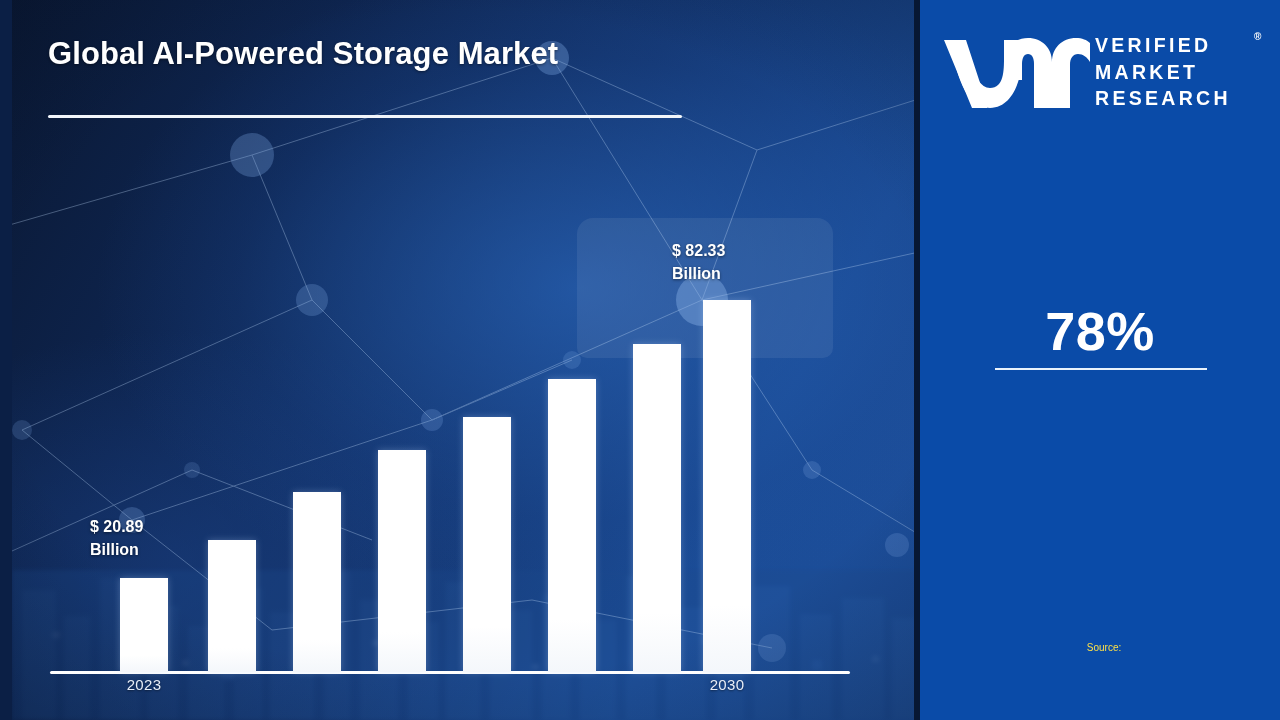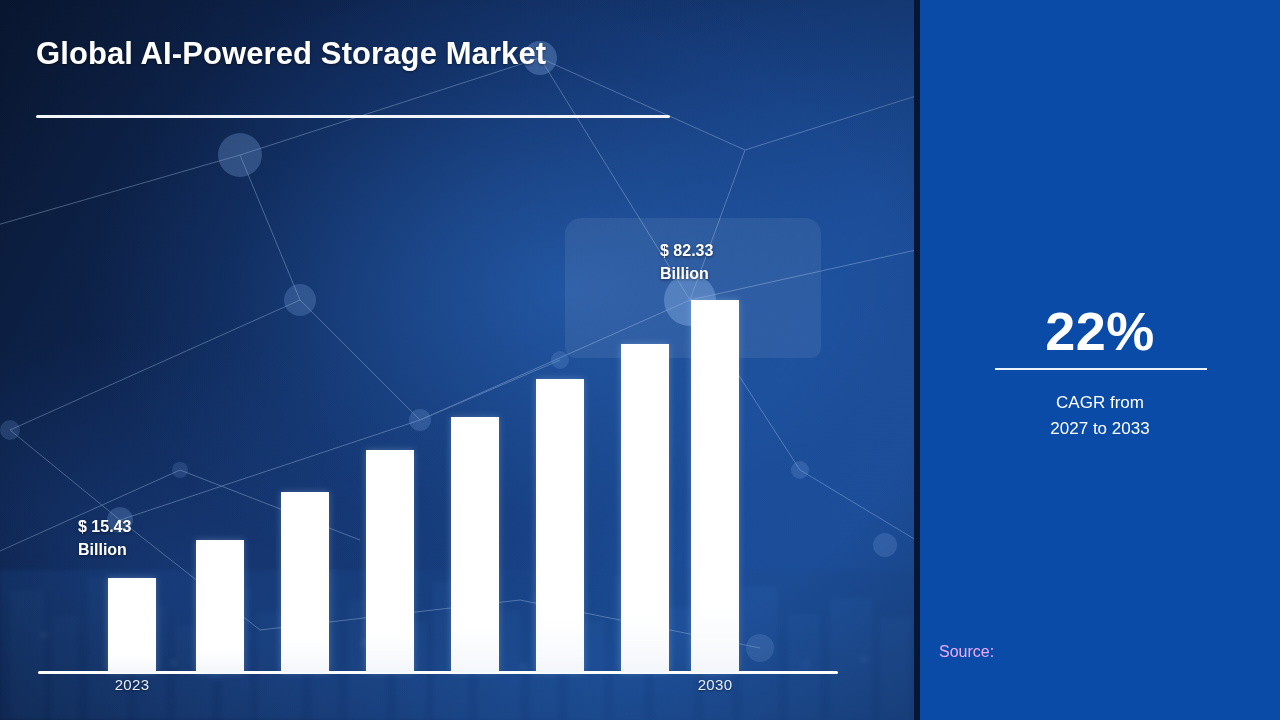--- a/index.html
+++ b/index.html
@@ -7,21 +7,21 @@
   html,body { width:1280px; height:720px; overflow:hidden; }
   body {
     font-family:"Liberation Sans", sans-serif;
     background:#0b1f45;
     position:relative;
   }
   .poster { position:relative; width:1280px; height:720px; overflow:hidden; }
 
   
   .left-panel {
-    position:absolute; left:0; top:0; width:916px; height:720px;
+    position:absolute; left:12px; top:0; width:916px; height:720px;
     background:
       radial-gradient(ellipse 620px 420px at 62% 40%, rgba(42,104,190,0.62) 0%, rgba(30,80,160,0.18) 55%, rgba(0,0,0,0) 78%),
       radial-gradient(ellipse 520px 330px at 18% 78%, rgba(26,64,132,0.50) 0%, rgba(0,0,0,0) 70%),
       linear-gradient(118deg, #0a1833 0%, #0e2550 26%, #143670 52%, #1b4c96 76%, #1d4f9c 100%);
     overflow:hidden;
   }
   
   .skyline { position:absolute; left:0; bottom:0; width:916px; height:300px; opacity:0.30; filter:blur(2.2px); }
   .net-svg { position:absolute; left:0; top:0; width:916px; height:720px; }
   .vignette {
@@ -97,21 +97,21 @@
     position:absolute; left:75px; top:368px; width:212px; height:2px;
     background:#e9f2fb;
   }
   .cagr-caption {
     position:absolute; left:0; top:390px; width:360px; text-align:center;
     color:#ffffff; font-size:17px; line-height:1.55; font-weight:normal;
   }
 
   .source-block {
     position:absolute; left:19px; top:640px; width:330px;
-    color:#f0abfc; font-size:16px; line-height:1.55;
+    color:#fde047; font-size:10px; line-height:1.55;text-align:center;
   }
 </style>
 </head>
 <body>
 
 <div class="poster">
 
   <div class="left-panel">
 
     <svg class="skyline" viewBox="0 0 916 300" preserveAspectRatio="none">
@@ -199,44 +199,57 @@
           <div class="bar" style="left: 196px; height: 132px;"></div>
           <div class="bar" style="left: 281px; height: 180px;"></div>
           <div class="bar" style="left: 366px; height: 222px;"></div>
           <div class="bar" style="left: 451px; height: 255px;"></div>
           <div class="bar" style="left: 536px; height: 293px;"></div>
           <div class="bar" style="left: 621px; height: 328px;"></div>
           <div class="bar" style="left: 691px; height: 372px;"></div>
         </div>
 
       <div class="bar-label" style="left:78px; top:515px; width:110px;">
-        <div>$ 15.43</div>
+        <div>$ 20.89</div>
         <div>Billion</div>
       </div>
 
       <div class="bar-label" style="left:660px; top:239px; width:110px;">
         <div>$ 82.33</div>
         <div>Billion</div>
       </div>
 
       <div class="x-tick" style="left:72px;">2023</div>
       <div class="x-tick" style="left:655px;">2030</div>
     </div>
   </div>
 
   <div class="divider"></div>
 
   <div class="right-panel">
 
-
-    <div class="cagr-value">22%</div>
+    <div class="logo-wrap">
+      <svg class="logo-mark" width="148" height="74" viewBox="0 0 148 74">
+        <path fill="#ffffff" d="M2,4 L24,4 L41,56 L45,56 L45,72 L30,72 Z"></path>
+        <path fill="#ffffff" d="M22,4 C22,4 30,52 48,52 C62,52 62,34 62,22 L62,4 L80,4 L80,22
+                 C80,40 72,72 48,72 C22,72 14,34 10,12 Z"></path>
+        <path fill="#ffffff" d="M62,26 C62,12 72,2 86,2 C100,2 110,12 110,26 L110,72 L92,72 L92,28
+                 C92,22 90,18 86,18 C82,18 80,22 80,28 L80,44 L62,44 Z"></path>
+        <path fill="#ffffff" d="M110,26 C110,12 120,2 134,2 C140,2 145,4 148,7 L148,26
+                 C145,21 141,18 136,18 C131,18 128,22 128,29 L128,72 L110,72 Z"></path>
+      </svg>
+      <div class="logo-words">
+        <div>VERIFIED</div>
+        <div>MARKET</div>
+        <div>RESEARCH</div>
+      </div>
+      <div class="logo-reg">®</div>
+    </div>
+
+    <div class="cagr-value">78%</div>
     <div class="cagr-rule"></div>
-    <div class="cagr-caption">
-      <div>CAGR from</div>
-      <div>2027 to 2033</div>
-    </div>
 
     <div class="source-block">
       <div>Source:</div>
     </div>
   </div>
 
 </div>
 
 </body></html>

